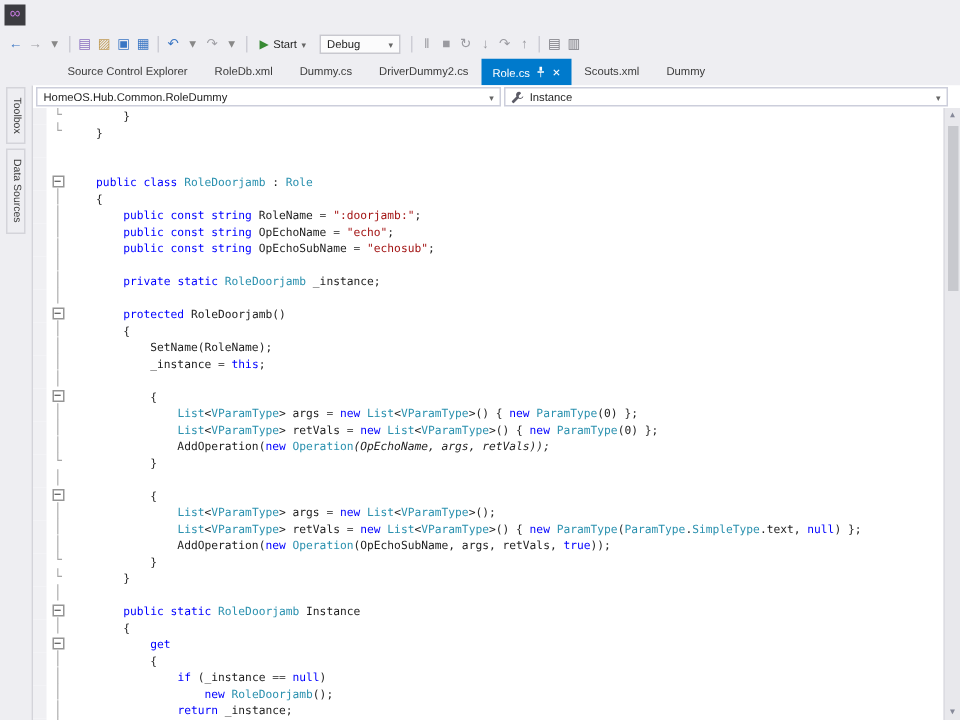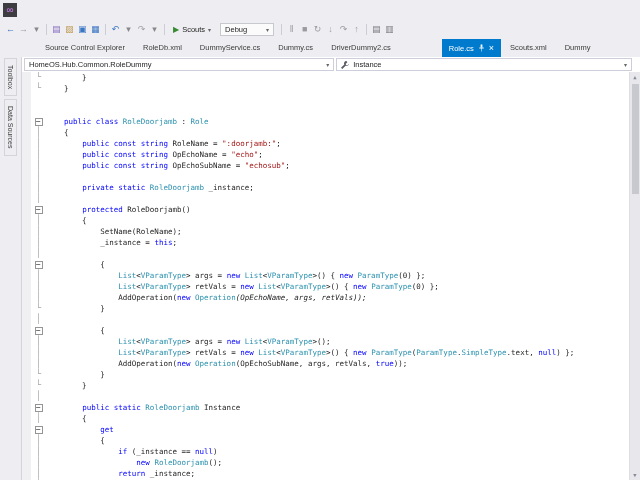--- a/index.html
+++ b/index.html
@@ -22,21 +22,21 @@
   .tb-sep { width:1px; height:11px; background:#cdcdd5; margin:0 3px; }
   .start-btn { display:flex; align-items:center; gap:3px; font-size:7.5px; color:#1e1e1e; padding:0 5px; }
   .play { color:#388a34; font-size:8px; }
   .dd { font-size:6px; color:#666; }
   .debug-combo { display:flex; align-items:center; justify-content:space-between; width:54px; height:13px;
                  border:1px solid #c8c8cf; background:#fbfbfc; font-size:7.5px; padding:0 4px; margin:0 4px; }
   
   .tabwell { height:18px; display:flex; align-items:stretch; padding-left:36px; background:#eeeef2;
              overflow:hidden; white-space:nowrap; }
   .tab { font-size:7.5px; color:#3b3b3b; padding:4px 9px 0 9px; flex:none; }
-  .tab.active { background:#007acc; color:#fff; display:flex; align-items:center; gap:4px; padding:0 7px;margin-left:42px; }
+  .tab.active { background:#007acc; color:#fff; display:flex; align-items:center; gap:4px; padding:0 7px; }
   .tab-close { font-size:9px; line-height:1; }
   .tab-pin { display:flex; align-items:center; }
   
   .body-row { display:flex; height:423px; }
   .side-strip { width:21px; flex:none; background:#eeeef2; display:flex; flex-direction:column;
                 align-items:center; padding-top:1px; gap:3px; }
   .side-tab { writing-mode:vertical-rl; font-size:7px; color:#3b3b3b; padding:6px 2px;
               border:1px solid #d4d4da; background:#eeeef2; }
   .editor-col { flex:1; min-width:0; display:flex; flex-direction:column; background:#fff;
                 border-left:1px solid #d4d4da; position:relative; }
@@ -88,21 +88,21 @@
         <div class="tbi" style="color: rgb(58, 118, 196);">▦</div>
         <div class="tb-sep"></div>
         <div class="tbi" style="color: rgb(58, 118, 196);">↶</div>
         <div class="tbi" style="color: rgb(136, 136, 136);">▾</div>
         <div class="tbi" style="color: rgb(160, 160, 166);">↷</div>
         <div class="tbi" style="color: rgb(136, 136, 136);">▾</div>
         <div class="tb-sep"></div>
       </div>
     <div class="start-btn">
       <span class="play">▶</span>
-      <span>Scouts</span>
+      <span>Start</span>
       <span class="dd">▾</span>
     </div>
     <div class="debug-combo">
       <span>Debug</span>
       <span class="dd">▾</span>
     </div>
     <div class="tb-group">
         <div class="tb-sep"></div>
         <div class="tbi" style="color: rgb(154, 154, 160);">‖</div>
         <div class="tbi" style="color: rgb(154, 154, 160);">■</div>
@@ -112,21 +112,20 @@
         <div class="tbi" style="color: rgb(154, 154, 160);">↑</div>
         <div class="tb-sep"></div>
         <div class="tbi" style="color: rgb(122, 122, 128);">▤</div>
         <div class="tbi" style="color: rgb(122, 122, 128);">▥</div>
       </div>
   </div>
 
   <div class="tabwell">
       <div class="tab"><span class="tab-label">Source Control Explorer</span></div>
       <div class="tab"><span class="tab-label">RoleDb.xml</span></div>
-      <div class="tab"><span class="tab-label">DummyService.cs</span></div>
       <div class="tab"><span class="tab-label">Dummy.cs</span></div>
       <div class="tab"><span class="tab-label">DriverDummy2.cs</span></div>
       <div class="tab active">
         <span class="tab-label">Role.cs</span>
         <span class="tab-pin">
           <svg width="7" height="8" viewBox="0 0 8 8">
             <path fill="#ffffff" d="M3 0h2v3H3zM1.5 3.5h5v1h-5zM3.7 4.5h.6V8h-.6z"></path>
           </svg>
         </span>
         <span class="tab-close">×</span>

